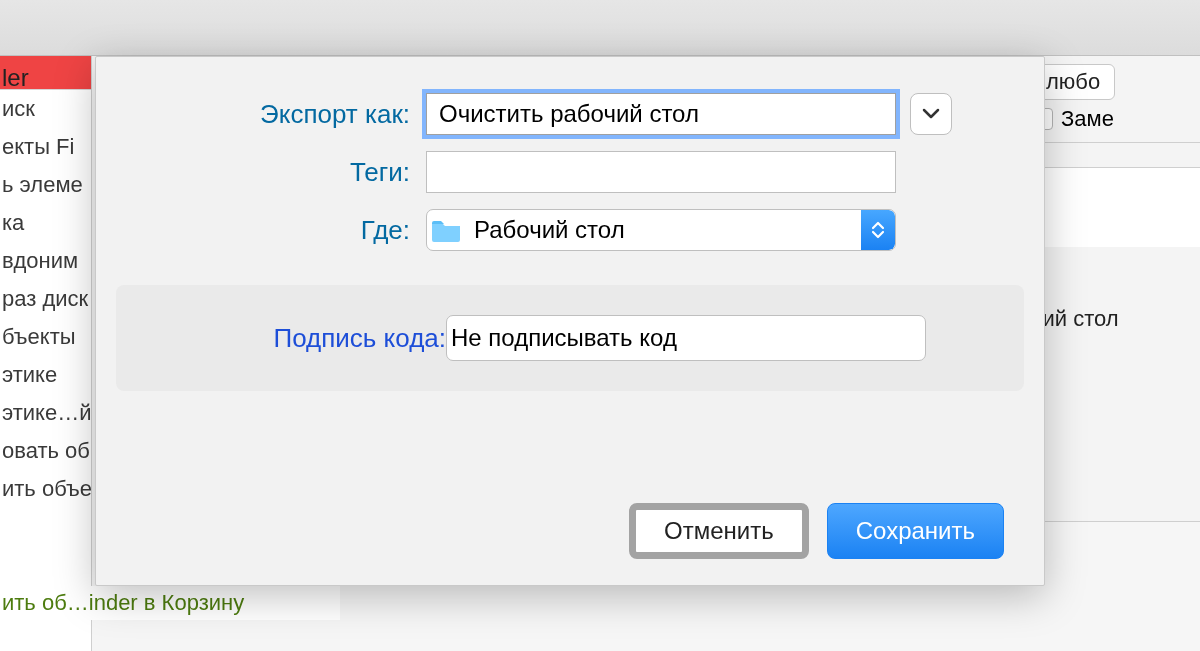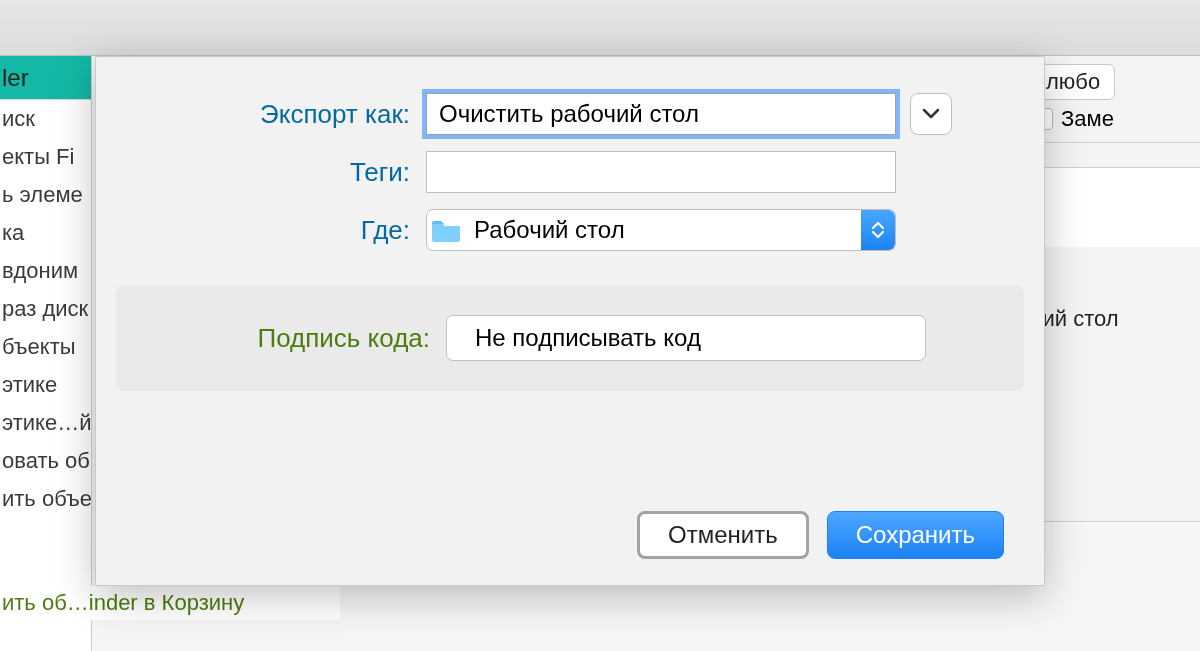--- a/index.html
+++ b/index.html
@@ -22,24 +22,24 @@
     .sidebar {
       position: absolute;
       top: 56px;
       left: 0;
       width: 92px;
       bottom: 0;
       background: #fff;
       border-right: 1px solid #cfcfcf;
     }
     .sidebar-header {
-      height: 44px;
+      height: 34px;
       line-height: 44px;
       padding-left: 2px;
-      background: #14b8a6;
+      background: #ef4444;
       font-size: 24px;
       color: #222;
       border-bottom: 1px solid #d6d6d6;
       overflow: hidden;
       white-space: nowrap;
     }
     .sidebar-item {
       padding: 6px 2px;
       font-size: 22px;
       color: #3a3a3a;
@@ -145,23 +145,22 @@
     .label {
       width: 310px;
       text-align: right;
       padding-right: 16px;
       font-size: 26px;
       color: #0369a1;
     }
     .label-sm {
       width: 290px;
       text-align: right;
-      padding-right: 16px;
       font-size: 26px;
-      color: #4d7c0f;
+      color: #1d4ed8;
     }
     .text-input {
       flex: 0 0 470px;
       height: 42px;
       border: 1px solid #bfbfbf;
       background: #fff;
       padding: 14px 12px;
       font-size: 24px;
     }
     .text-input.focused {
@@ -230,41 +229,41 @@
       align-items: center;
     }
     .signing-popup {
       flex: 0 0 480px;
       height: 46px;
       border: 1px solid #bfbfbf;
       border-radius: 7px;
       background: #fff;
       display: flex;
       align-items: center;
-      padding-left: 28px;
+      padding-left: 4px;
       position: relative;
       font-size: 24px;
       overflow: hidden;
     }
     .btn-row {
       position: absolute;
       bottom: 26px;
       right: 40px;
       display: flex;
       gap: 18px;
     }
     .btn {
       padding: 7px 28px;
       font-size: 24px;
       border-radius: 8px;
       cursor: pointer;
     }
     .btn-default {
       background: #fff;
-      border: 3px solid #a3a3a3;
+      border: 7px solid #a3a3a3;
       color: #222;
     }
     .btn-primary {
       background: linear-gradient(#4ea7ff, #1b82f3);
       border: 1px solid #1b82f3;
       color: #fff;
     }
     .background-sidebar-below {
       position: absolute;
       top: 586px;

